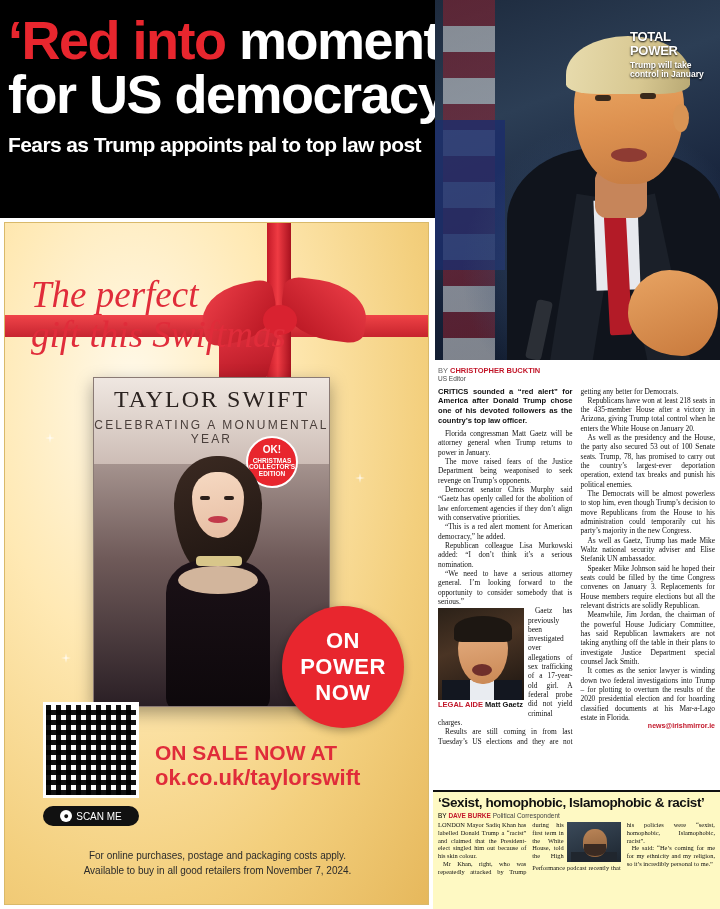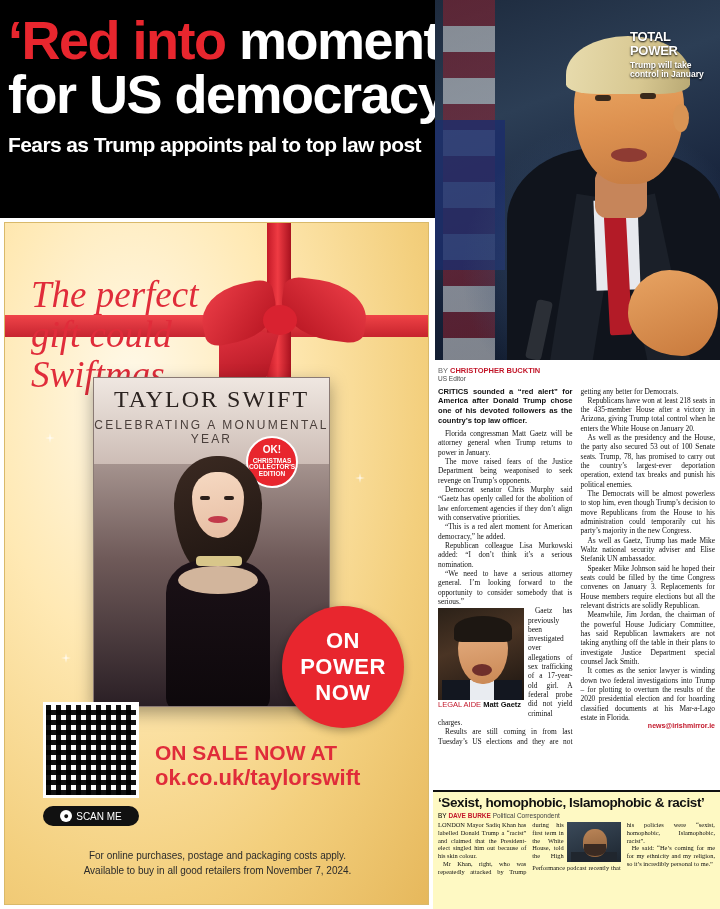--- a/index.html
+++ b/index.html
@@ -206,21 +206,21 @@
     background: linear-gradient(160deg,#2b2118 0%, #4a3424 40%, #1a1410 100%);
   }
   .g-face { position:absolute; left:20px; top:16px; width:50px; height:60px;
     background:linear-gradient(170deg,#e7b184,#c98754); border-radius:46% 46% 48% 48% / 40% 40% 60% 60%; }
   .g-hair { position:absolute; left:16px; top:8px; width:58px; height:26px;
     background:#1d1712; border-radius:50% 50% 14% 14%; }
   .g-mouth { position:absolute; left:34px; top:56px; width:20px; height:12px; background:#6f2f2b; border-radius:50%; }
   .g-suit { position:absolute; left:4px; top:72px; width:80px; height:24px; background:#131720; }
   .g-shirt { position:absolute; left:32px; top:72px; width:24px; height:20px; background:#e9ecf1; }
   .gaetz-cap { font-family:"Liberation Sans", sans-serif; font-size:7.5px; line-height:1.2; }
-  .gaetz-cap .t { font-weight:normal; color:#c2172a;margin-top:28px; }
+  .gaetz-cap .t { font-weight:bold; color:#c2172a;margin-top:28px; }
   .gaetz-cap .n { font-weight:bold; color:#111; }
   .webref { text-align:right; font-family:"Liberation Sans", sans-serif; font-size:7px; color:#c2172a; font-weight:bold; }
 
   
   .bottom {
     position:absolute; left: 433px; top: 790px; width: 287px; height: 119px;
     background:#fef9c3; border-top: 2px solid #111; padding: 3px 5px 0 5px; overflow:hidden;
   }
   .bottom-head {
     font-family:"Liberation Sans", sans-serif; font-weight:bold; font-size: 13.5px;
@@ -285,21 +285,21 @@
     <div class="ad-bowL"></div>
     <div class="ad-bowR"></div>
     <div class="ad-bowknot"></div>
     <div class="ad-sparkle" style="left:40px;top:210px"></div>
     <div class="ad-sparkle" style="left:350px;top:250px"></div>
     <div class="ad-sparkle" style="left:370px;top:430px"></div>
     <div class="ad-sparkle" style="left:56px;top:430px"></div>
 
     <div class="ad-h1">
       <span>The perfect</span>
-      <span class="l2">gift could Swiftmas</span>
+      <span class="l2">gift this Swiftmas</span>
     </div>
 
     <div class="book">
       <div class="book-top"></div>
       <div class="book-title">TAYLOR SWIFT</div>
       <div class="book-sub">CELEBRATING A MONUMENTAL YEAR</div>
       <div class="book-badge">
         <div class="bb1">OK!</div>
         <div class="bb2">CHRISTMAS COLLECTOR'S EDITION</div>
       </div>

